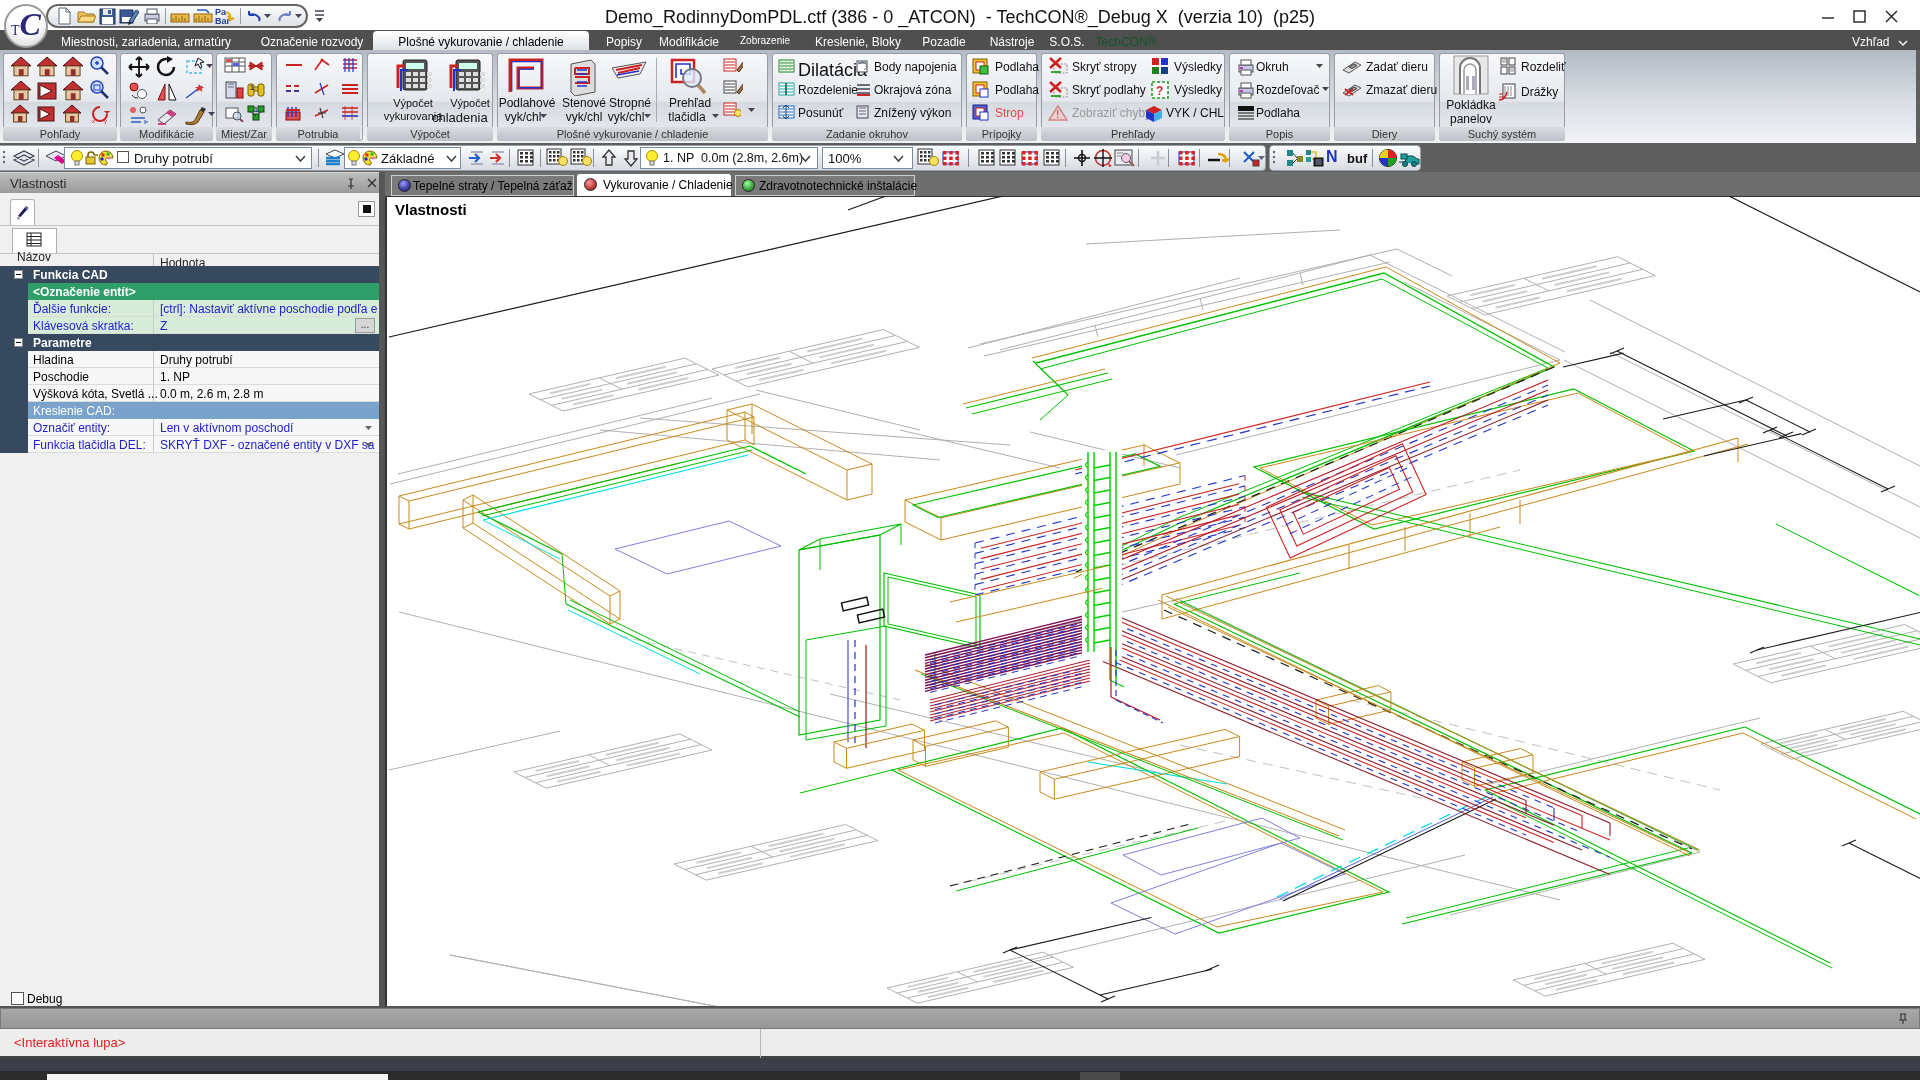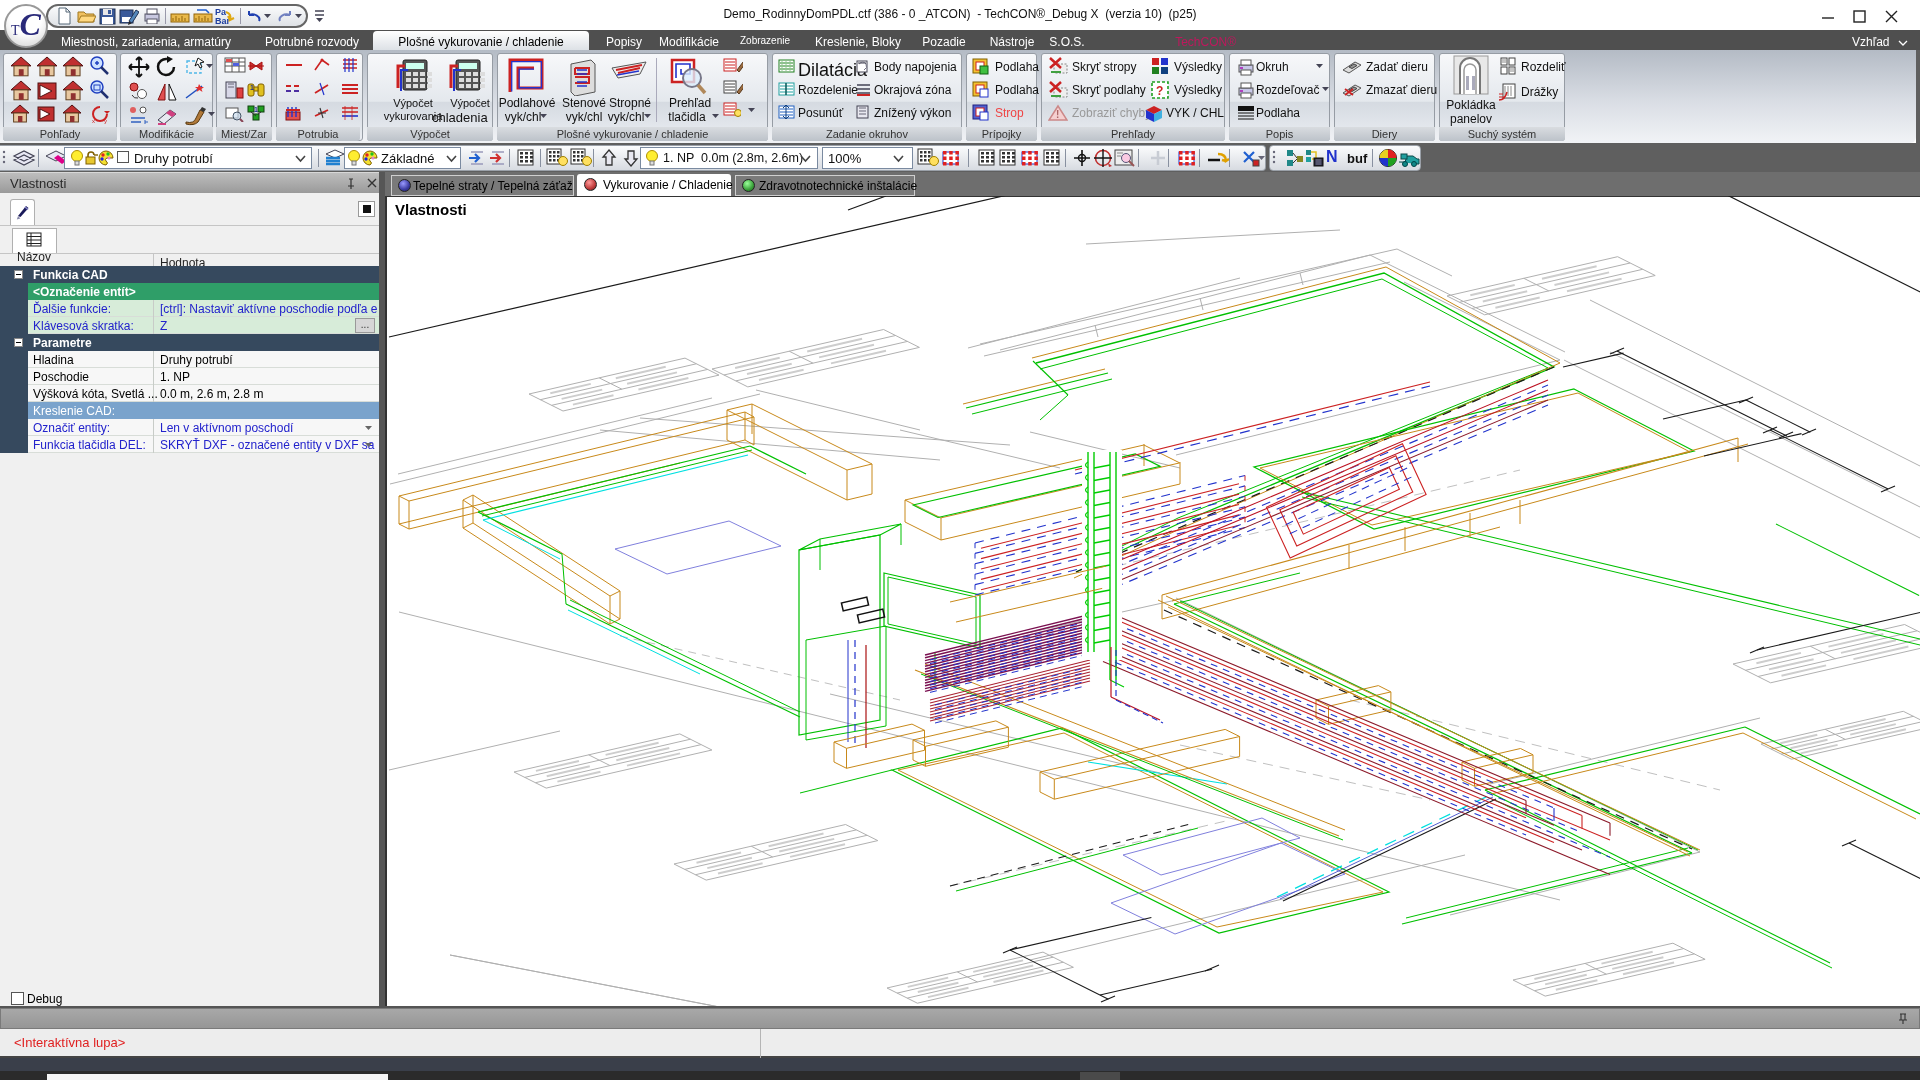--- a/index.html
+++ b/index.html
@@ -1,18 +1,18 @@
 <!DOCTYPE html>
 <html><head><meta charset="utf-8"><style>
 *{margin:0;padding:0;box-sizing:border-box}
 body{width:1920px;height:1080px;font-family:"Liberation Sans",sans-serif;overflow:hidden;background:#fff;position:relative}
 .abs{position:absolute}
 </style></head><body>
 <div class="abs" style="left:0;top:0;width:1920px;height:30px;background:#fff"></div>
-<div class="abs" style="left:560px;top:7px;width:800px;text-align:center;font-size:12px;color:#111">Demo_RodinnyDomPDL.ctf (386 - 0 _ATCON)&nbsp; - TechCON®_Debug X&nbsp; (verzia 10)&nbsp; (p25)</div>
+<div class="abs" style="left:560px;top:7px;width:800px;text-align:center;font-size:18px;color:#111">Demo_RodinnyDomPDL.ctf (386 - 0 _ATCON)&nbsp; - TechCON®_Debug X&nbsp; (verzia 10)&nbsp; (p25)</div>
 <svg class="abs" style="left:1810px;top:6px" width="100" height="20">
 <line x1="12" y1="12" x2="24" y2="12" stroke="#222" stroke-width="1.4"></line>
 <rect x="44" y="5" width="11" height="11" fill="none" stroke="#222" stroke-width="1.4"></rect>
 <path d="M76 5 L87 16 M87 5 L76 16" stroke="#222" stroke-width="1.4"></path>
 </svg>
 <div class="abs" style="left:0;top:30px;width:1920px;height:20px;background:#4f4f4f"></div>
 <div class="abs" style="left:46px;top:4px;width:262px;height:24px;border:2px solid #666;border-radius:12px;background:linear-gradient(#fafbfc,#dfe2e6)"></div>
 <svg class="abs" style="left:55px;top:7px" width="18" height="18" viewBox="0 0 18 18">
     <path d="M4 1 h7 l4 4 v12 h-11 Z" fill="#fff" stroke="#567"></path>
     <path d="M11 1 v4 h4" fill="none" stroke="#567"></path>
@@ -66,29 +66,29 @@
 <svg class="abs" style="left:295px;top:14px" width="8" height="5">
     <polygon points="0,0 7,0 3.5,4" fill="#445"></polygon>
   </svg>
 <svg class="abs" style="left:313px;top:8px" width="14" height="16" viewBox="0 0 14 16">
     <path d="M2 3 h9 M2 7 h9" stroke="#445" stroke-width="1.6"></path>
     <polygon points="3,10 10,10 6.5,14" fill="#445"></polygon>
   </svg>
 <div class="abs" style="left:373px;top:31px;width:216px;height:19px;background:linear-gradient(#ffffff,#dde1e6);border-radius:4px 4px 0 0"></div>
 <div class="abs" style="left:373px;top:35px;width:216px;text-align:center;font-size:12px;color:#000">Plošné vykurovanie / chladenie</div>
 <div class="abs" style="left:36px;top:35px;width:220px;text-align:center;font-size:12px;color:#fff">Miestnosti, zariadenia, armatúry</div>
-<div class="abs" style="left:202px;top:35px;width:220px;text-align:center;font-size:12px;color:#fff">Potrubné rozvody</div>
+<div class="abs" style="left:202px;top:35px;width:220px;text-align:center;font-size:12px;color:#fff">Označenie rozvody</div>
 <div class="abs" style="left:514px;top:35px;width:220px;text-align:center;font-size:12px;color:#fff">Popisy</div>
 <div class="abs" style="left:579px;top:35px;width:220px;text-align:center;font-size:12px;color:#fff">Modifikácie</div>
 <div class="abs" style="left:655px;top:35px;width:220px;text-align:center;font-size:10px;color:#fff">Zobrazenie</div>
 <div class="abs" style="left:748px;top:35px;width:220px;text-align:center;font-size:12px;color:#fff">Kreslenie, Bloky</div>
 <div class="abs" style="left:834px;top:35px;width:220px;text-align:center;font-size:12px;color:#fff">Pozadie</div>
 <div class="abs" style="left:902px;top:35px;width:220px;text-align:center;font-size:12px;color:#fff">Nástroje</div>
 <div class="abs" style="left:957px;top:35px;width:220px;text-align:center;font-size:12px;color:#fff">S.O.S.</div>
-<div class="abs" style="left:1016px;top:35px;width:220px;text-align:right;font-size:12px;color:#be185d">TechCON®</div>
+<div class="abs" style="left:1016px;top:35px;width:220px;text-align:center;font-size:12px;color:#14532d">TechCON®</div>
 <div class="abs" style="left:1852px;top:35px;font-size:12px;color:#fff">Vzhľad</div>
 <svg class="abs" style="left:1898px;top:40px" width="10" height="7">
     <path d="M1 1 L5 5 L9 1" fill="none" stroke="#fff" stroke-width="1.3"></path>
   </svg>
 <div class="abs" style="left:0;top:50px;width:1916px;height:93px;background:linear-gradient(#b4bbc5,#d9dde4 55%,#f1f3f6);border-radius:0 0 6px 0"></div>
 <div class="abs" style="left:1916px;top:50px;width:4px;height:93px;background:#5f5f5f"></div>
 <div class="abs" style="left:3px;top:53px;width:114px;height:88px;border:1px solid #969ca4;border-radius:3px;background:linear-gradient(#f7f8fa,#e4e8ed 55%,#d5dae1 56%,#eaedf2)"></div>
 <div class="abs" style="left:3px;top:127px;width:114px;height:14px;background:linear-gradient(#d9dce0,#bcc2c9);border-radius:0 0 3px 3px;text-align:center;font-size:11px;color:#333;padding-top:1px;overflow:hidden;white-space:nowrap">Pohľady</div>
 <div class="abs" style="left:120px;top:53px;width:93px;height:88px;border:1px solid #969ca4;border-radius:3px;background:linear-gradient(#f7f8fa,#e4e8ed 55%,#d5dae1 56%,#eaedf2)"></div>
 <div class="abs" style="left:120px;top:127px;width:93px;height:14px;background:linear-gradient(#d9dce0,#bcc2c9);border-radius:0 0 3px 3px;text-align:center;font-size:11px;color:#333;padding-top:1px;overflow:hidden;white-space:nowrap">Modifikácie</div>

